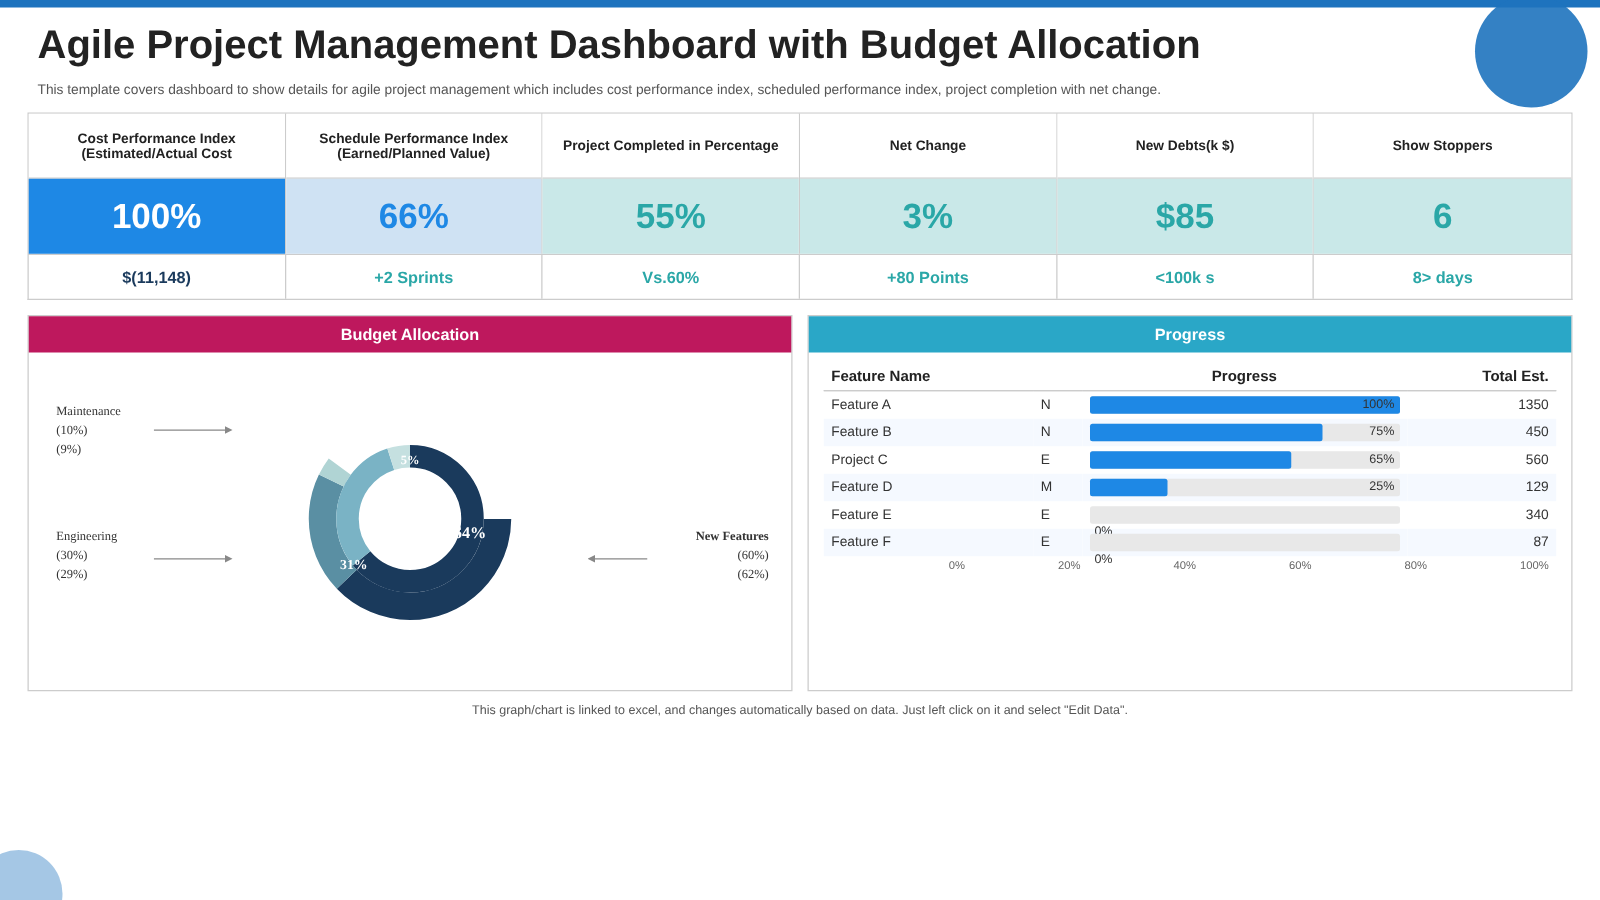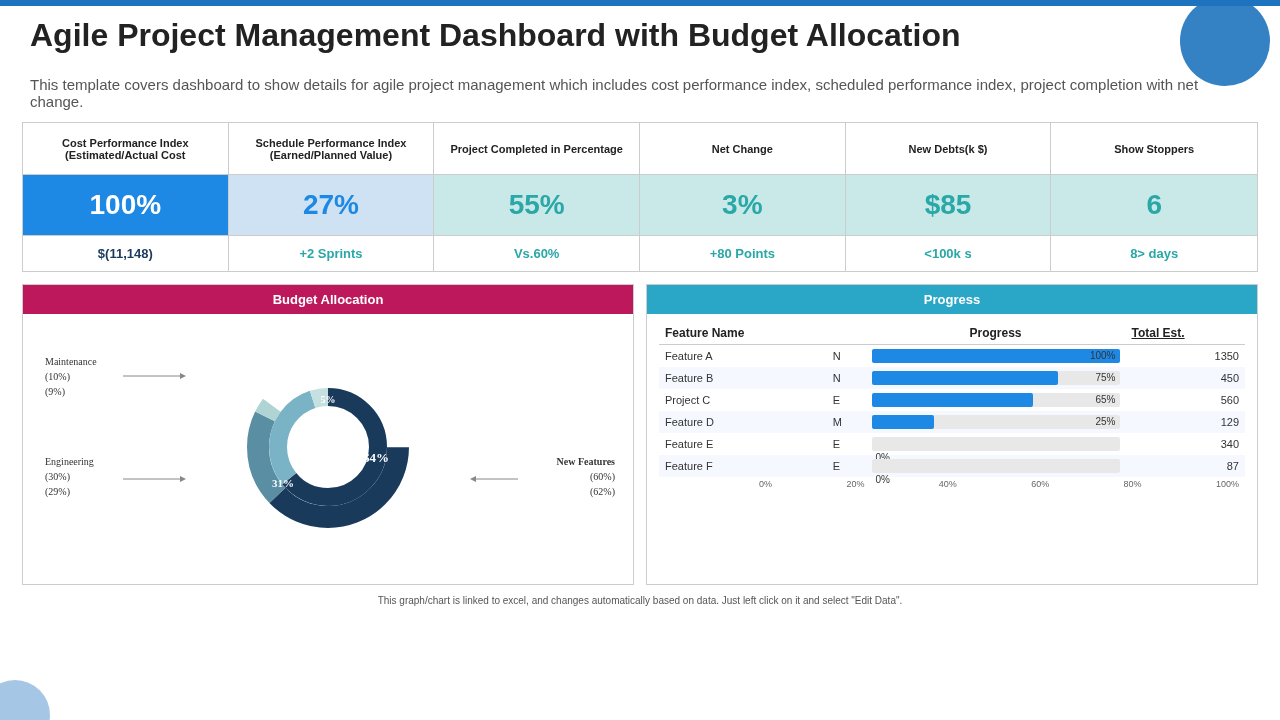--- a/index.html
+++ b/index.html
@@ -24,23 +24,23 @@
       padding: 10px 30px 4px 30px;
       position: relative;
     }
     .header h1 {
       font-size: 32px;
       font-weight: 700;
       color: #222;
       line-height: 1.2;
     }
     .header p {
-      font-size: 15px;
+      font-size: 11px;
       color: #555;
-      margin-top: 22px;
+      margin-top: 12px;
     }
     .circle-deco {
       position: absolute;
       top: -10px;
       right: 10px;
       width: 90px;
       height: 90px;
       background: #1e73be;
       border-radius: 50%;
       opacity: 0.9;
@@ -168,21 +168,21 @@
       font-size: 11px;
     }
     .progress-table th {
       font-size: 12px;
       font-weight: 700;
       color: #222;
       padding: 4px 6px;
       text-align: left;
       border-bottom: 1px solid #ccc;
     }
-    .progress-table th.right { text-align: left; text-decoration: underline; }
+    .progress-table th.right { text-align: right; }
     .progress-table td {
       padding: 4px 6px;
       font-size: 11px;
       color: #333;
       vertical-align: middle;
     }
     .progress-table tr:nth-child(even) td { background: #f5f9ff; }
     .bar-cell { width: 260px; }
     .bar-bg {
       background: #e8e8e8;
@@ -230,21 +230,21 @@
 </div>
 
 <div class="kpi-section">
   <div class="kpi-grid" id="kpi-grid">
   <div class="kpi-card">
         <div class="kpi-header">Cost Performance Index (Estimated/Actual Cost</div>
         <div class="kpi-value blue-bg">100%</div>
       </div>
       <div class="kpi-card">
         <div class="kpi-header">Schedule Performance Index (Earned/Planned Value)</div>
-        <div class="kpi-value light-bg">27%</div>
+        <div class="kpi-value light-bg">66%</div>
       </div>
       <div class="kpi-card">
         <div class="kpi-header">Project Completed in Percentage</div>
         <div class="kpi-value teal-bg">55%</div>
       </div>
       <div class="kpi-card">
         <div class="kpi-header">Net Change</div>
         <div class="kpi-value teal-bg">3%</div>
       </div>
       <div class="kpi-card">

